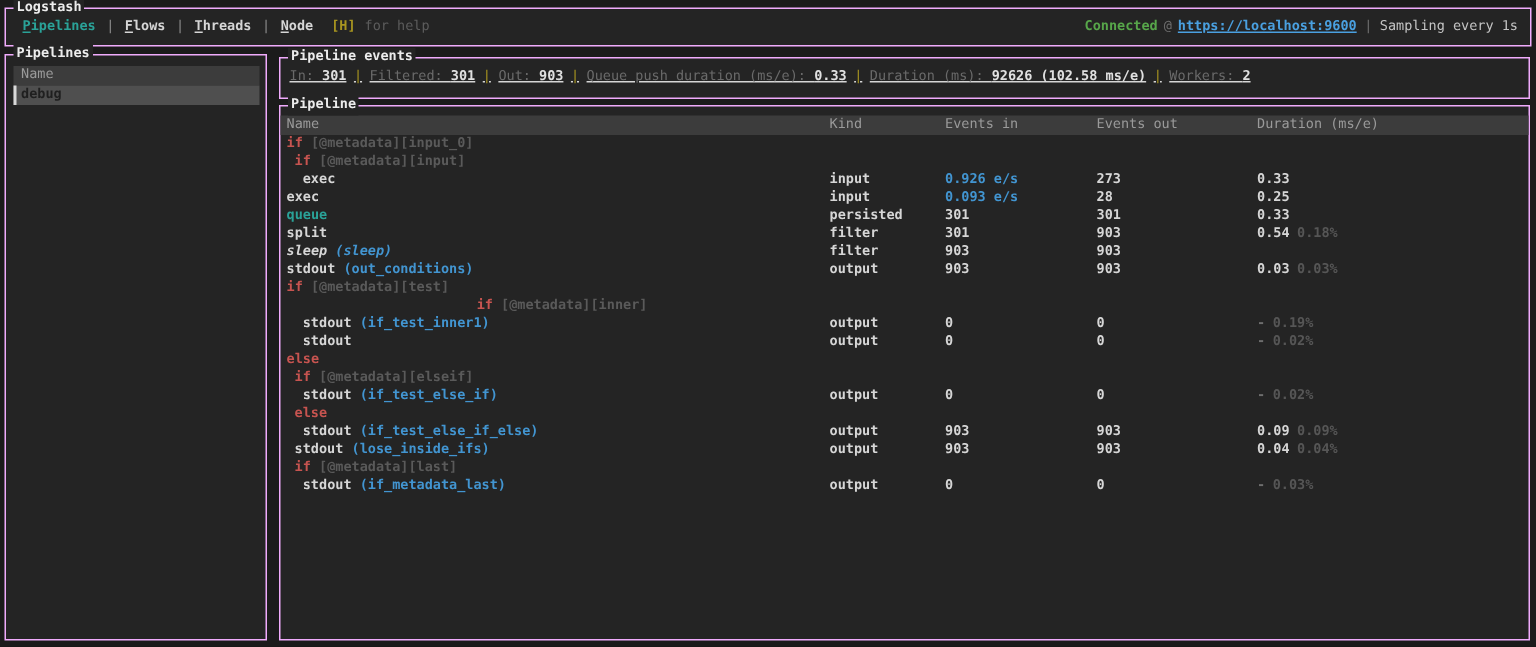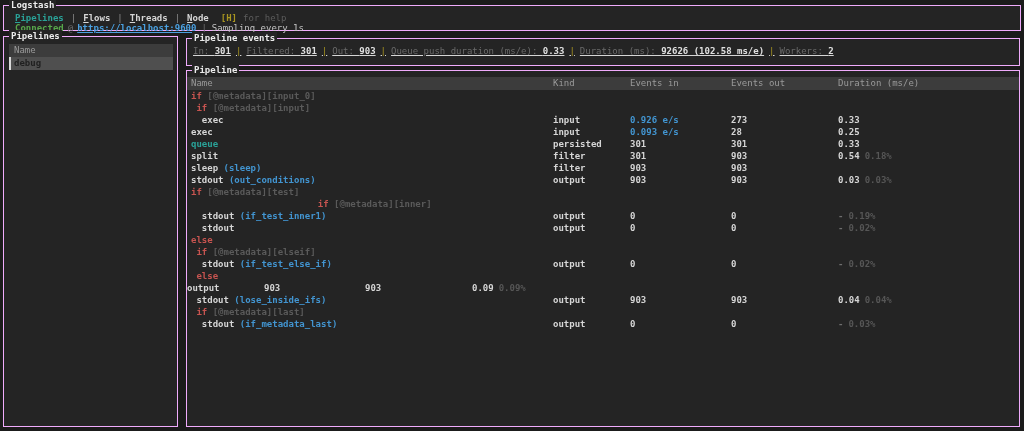--- a/index.html
+++ b/index.html
@@ -10,21 +10,21 @@
     font-family: "DejaVu Sans Mono", monospace;
     font-size: 9px; color: #d6d6d6;
   }
   .panel { position: absolute; border: 1px solid #f0abfc; background: #242424; }
   .panel-title {
     position: absolute; top: -7px; left: 5px; height: 13px; line-height: 13px;
     background: #242424; padding: 0 2px; font-weight: bold; color: #ececec; white-space: nowrap;
   }
   
   .logstash-panel { left: 3px; top: 5px; width: 1018px; height: 26px; }
-  .tabbar { display: flex; justify-content: center; padding: 7px 8px 0 11px; white-space: nowrap; flex-direction: column; }
+  .tabbar { display: flex; justify-content: space-between; padding: 7px 8px 0 11px; white-space: nowrap; }
   .tab { font-weight: bold; color: #d6d6d6; cursor: default; }
   .tab.active { color: var(--accent-teal); }
   .tab .hotkey { text-decoration: underline; }
   .tab-sep { color: #8c8c8c; margin: 0 7px; }
   .help-key { color: var(--separator-olive); font-weight: bold; margin-left: 12px; }
   .help-text { color: #5c5c5c; margin-left: 6px; }
   .conn-status { color: var(--status-green); font-weight: bold; }
   .conn-at { color: #6e6e6e; margin: 0 4px; }
   .conn-url { color: var(--link-blue); font-weight: bold; text-decoration: underline; cursor: pointer; }
   .conn-sep { color: #6e6e6e; margin: 0 5px; }
@@ -146,21 +146,21 @@
             <span class="col-dur"><span class="dur-val">0.33</span></span>
           </div>
           <div class="t-row">
             <span class="col-name" style="padding-left: calc(0ch + 4px);"><span class="seg-plain">split</span></span>
             <span class="col-kind">filter</span>
             <span class="col-in">301</span>
             <span class="col-out">903</span>
             <span class="col-dur"><span class="dur-val">0.54</span><span class="dur-pct pct-dim">0.18%</span></span>
           </div>
           <div class="t-row">
-            <span class="col-name" style="padding-left: calc(0ch + 4px);"><span class="seg-plain">sleep </span><span class="seg-id">(sleep)</span></span>
+            <span class="col-name" style="padding-left: calc(0ch + 4px); font-style: italic;"><span class="seg-plain">sleep </span><span class="seg-id">(sleep)</span></span>
             <span class="col-kind">filter</span>
             <span class="col-in">903</span>
             <span class="col-out">903</span>
           </div>
           <div class="t-row">
             <span class="col-name" style="padding-left: calc(0ch + 4px);"><span class="seg-plain">stdout </span><span class="seg-id">(out_conditions)</span></span>
             <span class="col-kind">output</span>
             <span class="col-in">903</span>
             <span class="col-out">903</span>
             <span class="col-dur"><span class="dur-val">0.03</span><span class="dur-pct pct-dim">0.03%</span></span>
@@ -215,20 +215,21 @@
             <span class="col-dur"><span class="dur-val dim-text">-</span><span class="dur-pct pct-dim">0.02%</span></span>
           </div>
           <div class="t-row">
             <span class="col-name" style="padding-left: calc(1ch + 4px);"><span class="seg-keyword">else</span></span>
             <span class="col-kind"></span>
             <span class="col-in"></span>
             <span class="col-out"></span>
             <span class="col-dur"><span class="dur-val"></span></span>
           </div>
           <div class="t-row">
+            <span class="col-name" style="padding-left: calc(2ch + 4px);"><span class="seg-plain">stdout </span><span class="seg-id">(if_test_else_if_else)</span></span>
             <span class="col-kind">output</span>
             <span class="col-in">903</span>
             <span class="col-out">903</span>
             <span class="col-dur"><span class="dur-val">0.09</span><span class="dur-pct pct-dim">0.09%</span></span>
           </div>
           <div class="t-row">
             <span class="col-name" style="padding-left: calc(1ch + 4px);"><span class="seg-plain">stdout </span><span class="seg-id">(lose_inside_ifs)</span></span>
             <span class="col-kind">output</span>
             <span class="col-in">903</span>
             <span class="col-out">903</span>

